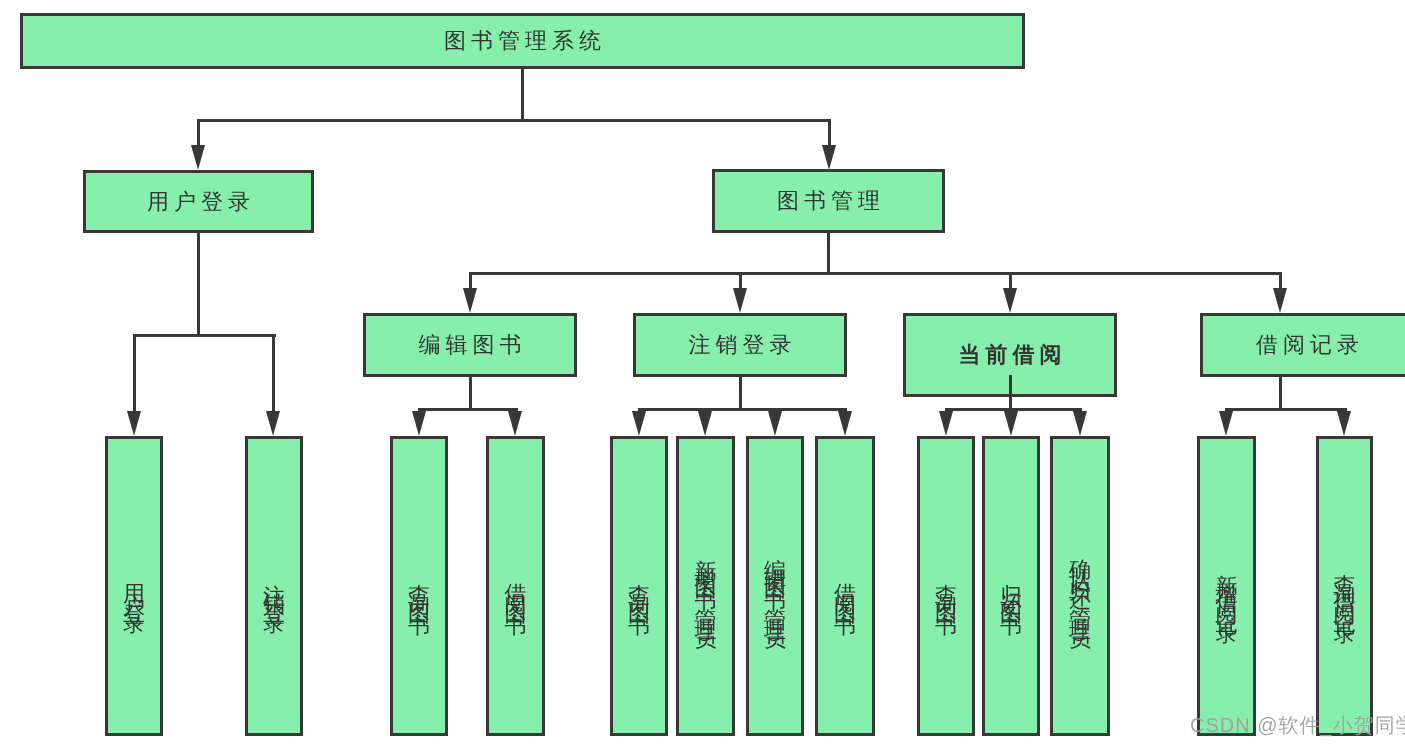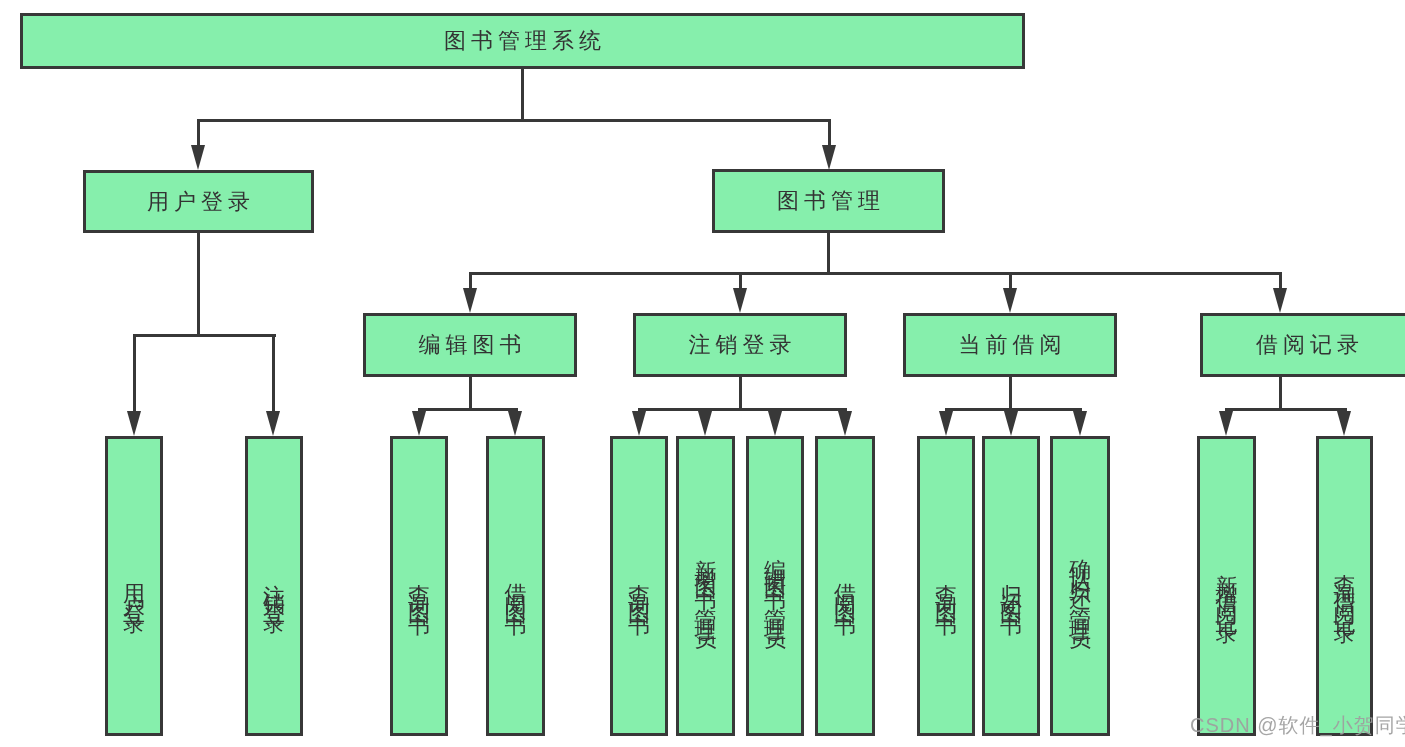--- a/index.html
+++ b/index.html
@@ -100,21 +100,21 @@
   <div class="arrow" style="left:733px;top:288px;"></div>
   <div class="arrow" style="left:1003px;top:288px;"></div>
   <div class="arrow" style="left:1273px;top:288px;"></div>
 
   <div class="node" style="left:363px;top:313px;width:214px;height:64px;">
     <span class="h-label">编辑图书</span>
   </div>
   <div class="node" style="left:633px;top:313px;width:214px;height:64px;">
     <span class="h-label">注销登录</span>
   </div>
-  <div class="node" style="left:903px;top:313px;width:214px;height:64px;">
+  <div class="node" style="left:903px;top:313px;width:214px;height:84px;font-weight:bold;">
     <span class="h-label">当前借阅</span>
   </div>
   <div class="node" style="left:1172px;top:313px;width:215px;height:64px;margin-left:28px;">
     <span class="h-label">借阅记录</span>
   </div>
 
   <div class="vline" style="left:469px;top:375px;height:36px;"></div>
   <div class="vline" style="left:739px;top:375px;height:36px;"></div>
   <div class="vline" style="left:1009px;top:375px;height:36px;"></div>
   <div class="vline" style="left:1279px;top:375px;height:36px;"></div>

